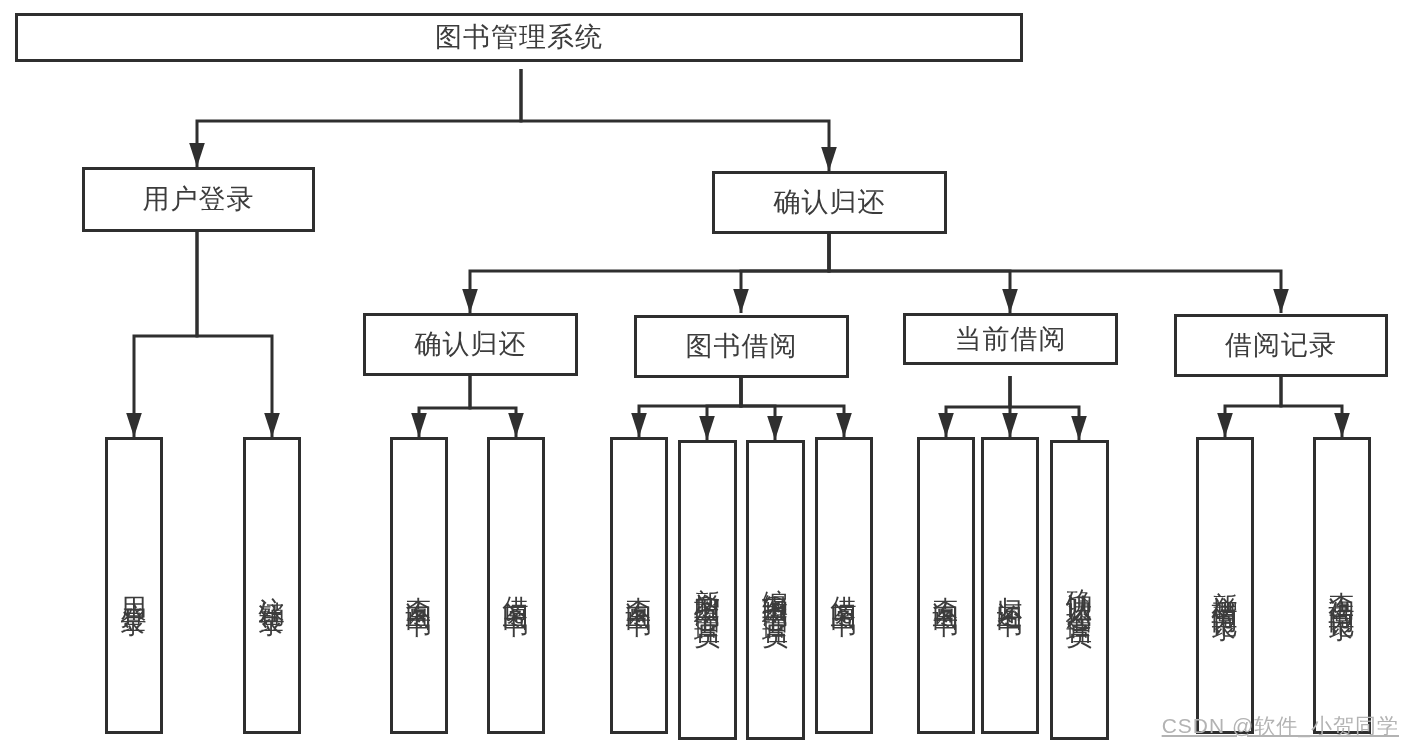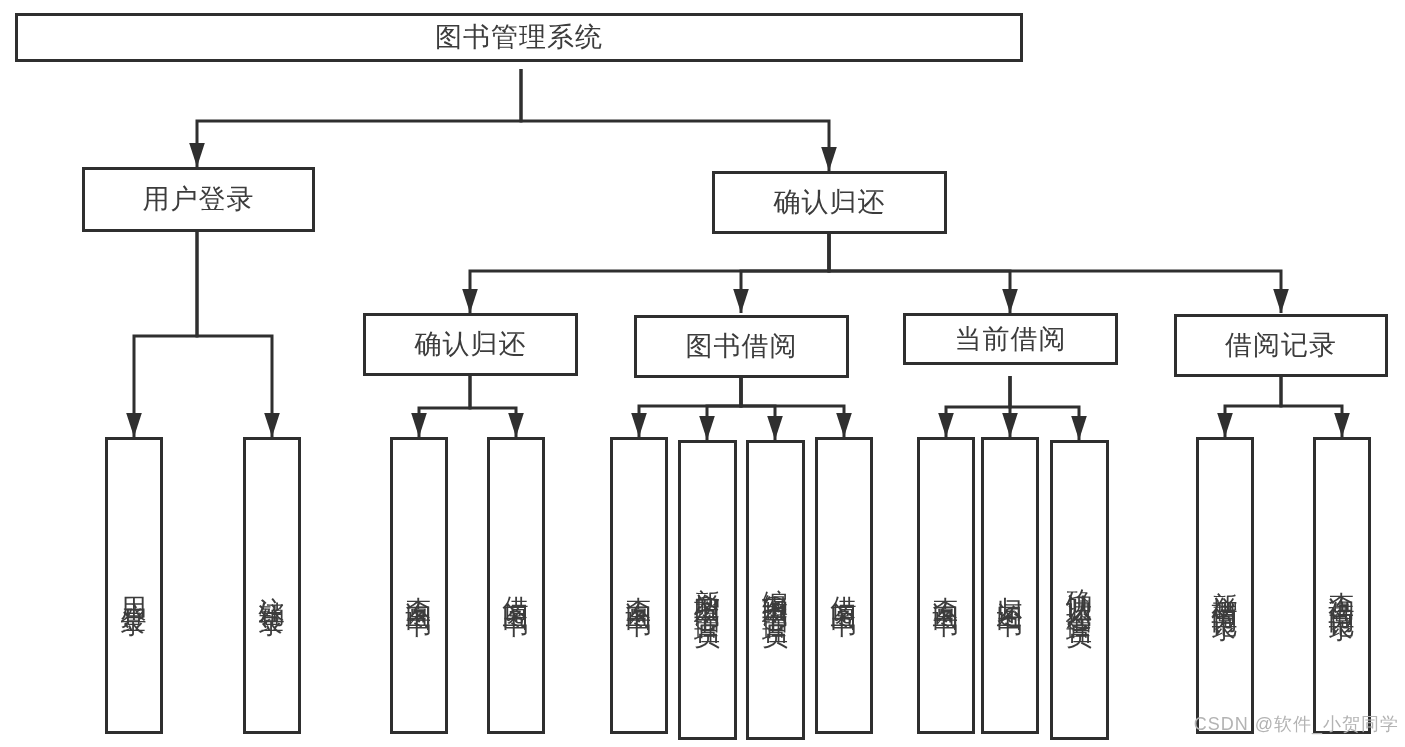--- a/index.html
+++ b/index.html
@@ -38,25 +38,26 @@
     writing-mode: vertical-rl;
     text-orientation: mixed;
     font-size: 26px;
     letter-spacing: 5px;
     white-space: nowrap;
   }
   #watermark {
     position: absolute;
     right: 6px;
     top: 712px;
-    font-size: 18px;
+    font-size: 21px;
     color: #b3b3b3;
     letter-spacing: 1px;
     z-index: 3;
     white-space: nowrap;
+    text-decoration: underline;
   }
 </style>
 </head>
 <body>
 
 <div id="canvas">
 
   <svg id="wires" viewBox="0 0 1405 747" xmlns="http://www.w3.org/2000/svg">
     <defs>
       <marker id="arrow" viewBox="0 -3 9 6" refX="8" refY="0" markerWidth="9" markerHeight="6" orient="auto" markerUnits="strokeWidth">

